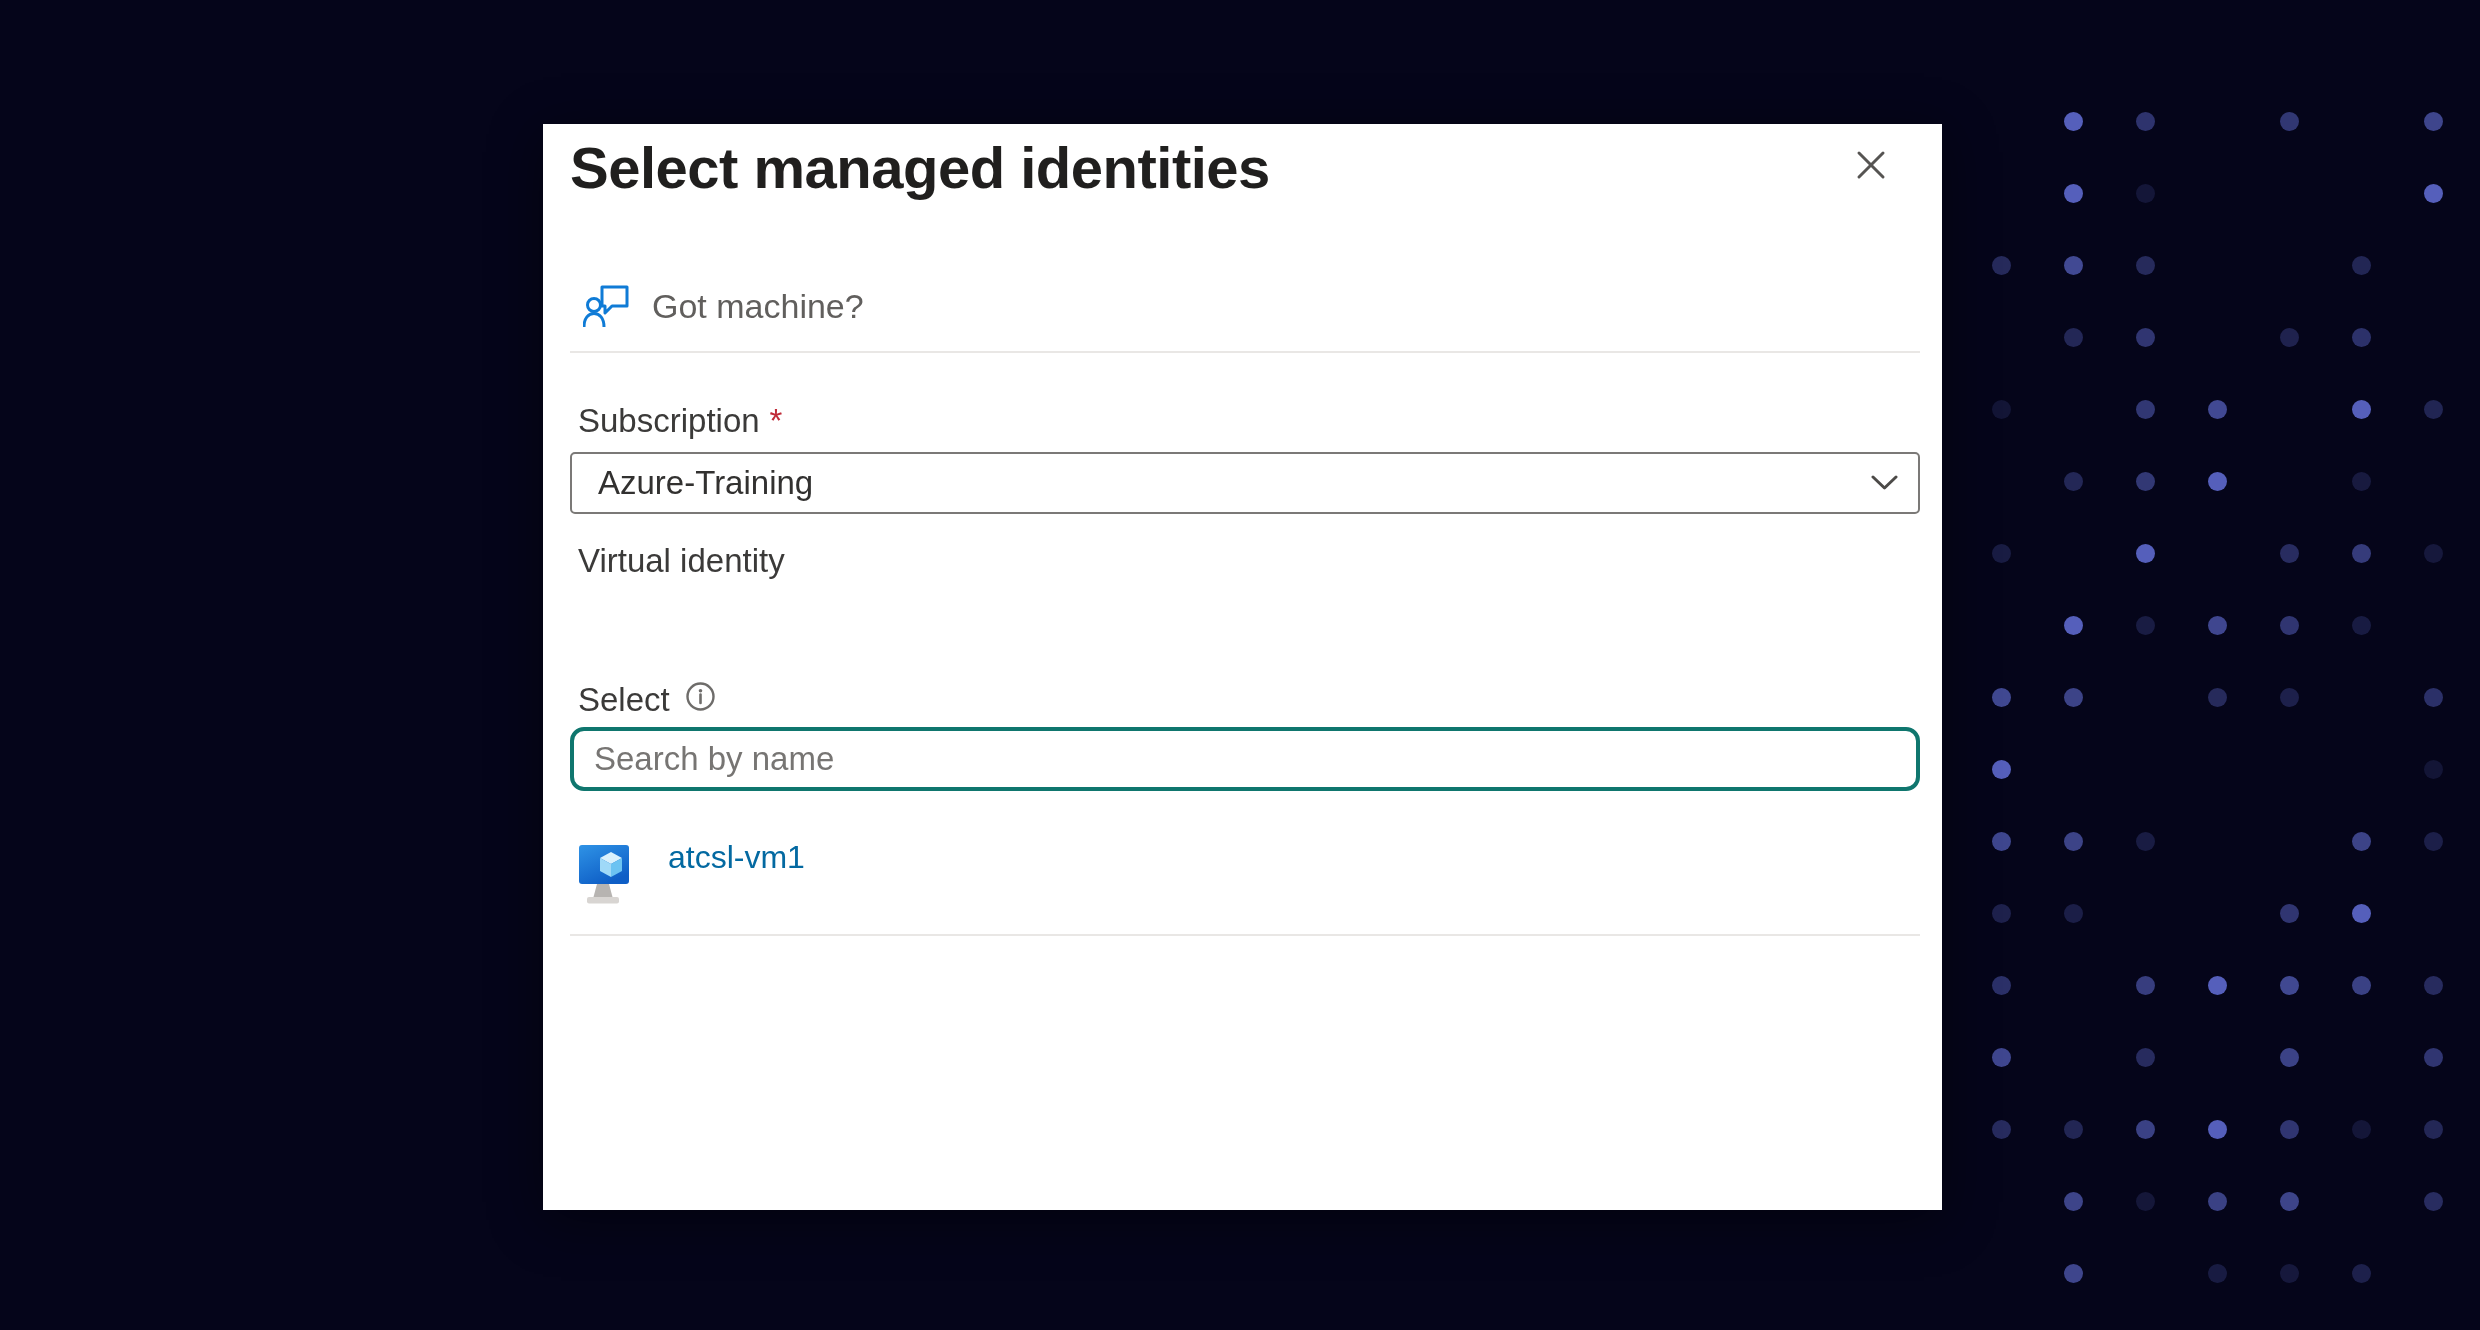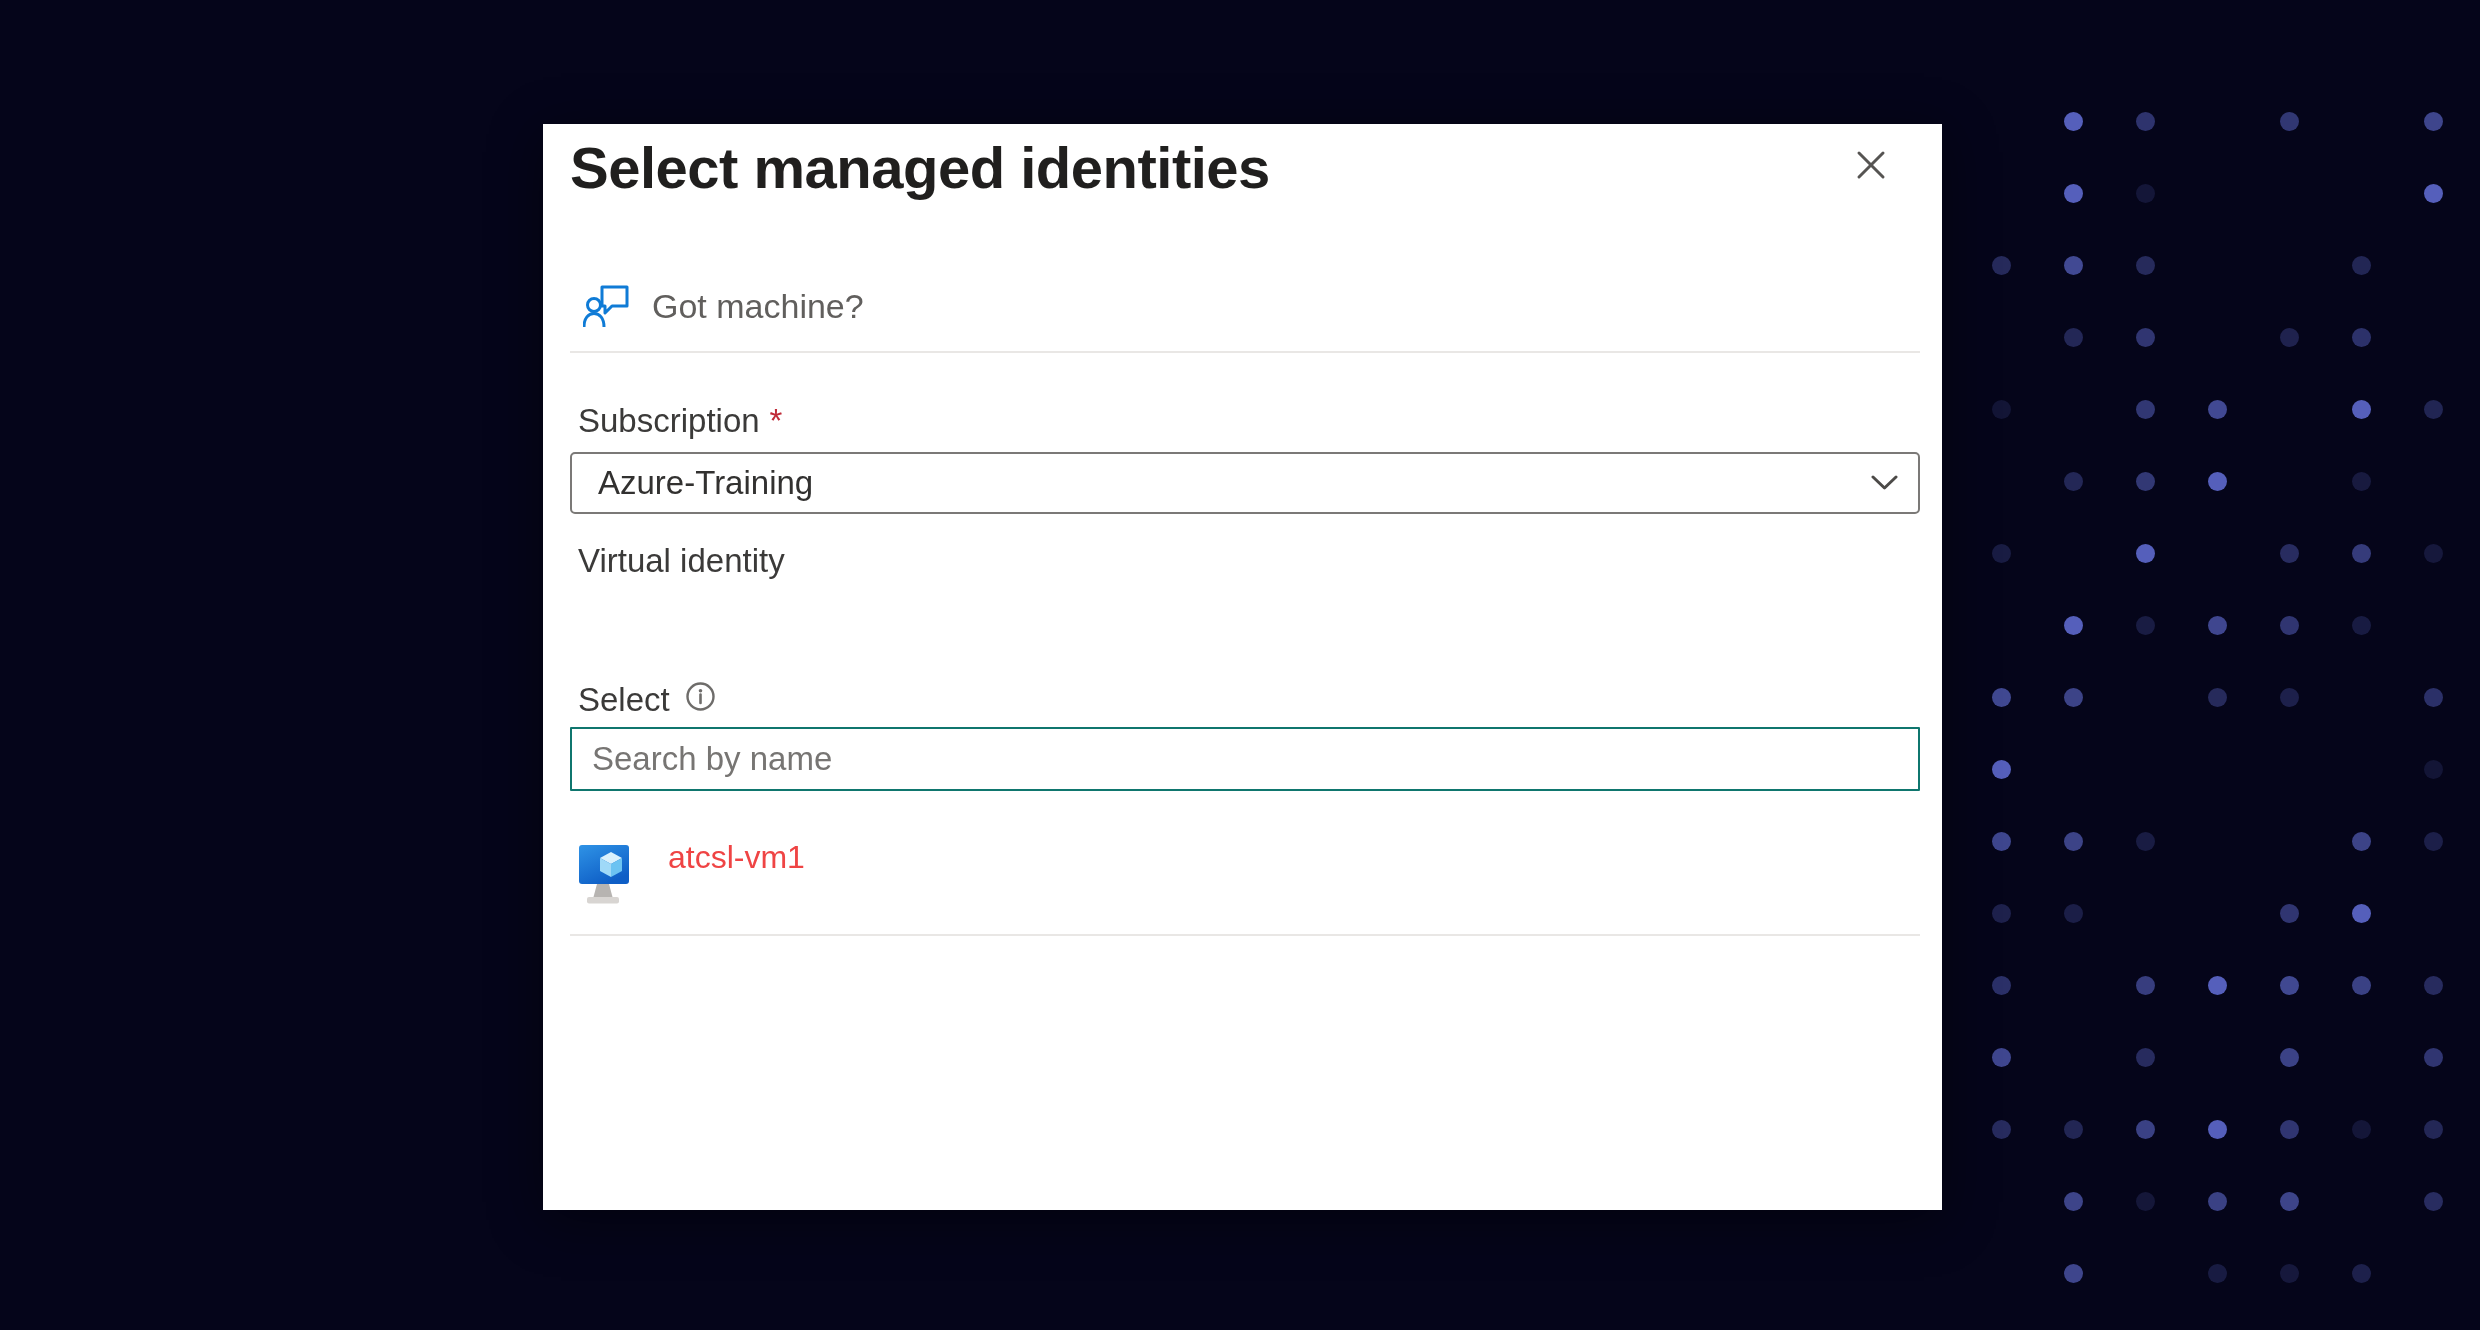--- a/index.html
+++ b/index.html
@@ -56,33 +56,33 @@
   }
   .dd-subscription{top:328px;}
   .dd-managed-identity{top:468px;height:60px;}
   .dd-value{font-size:33px;color:#323130;padding-left:26px;flex:1;
     white-space:nowrap;overflow:hidden;}
   .dd-managed-identity .dd-value{padding-left:37px;}
   .dd-chevron{margin-right:20px;display:flex;align-items:center;}
 
   .search-box{
     position:absolute;left:27px;top:603px;width:1350px;height:64px;box-sizing:border-box;
-    border:2px solid #0f766e;border-radius:1px;background:#fff;
+    border:4px solid #0f766e;border-radius:14px;background:#fff;
     font-size:33px;color:#6d28d9;padding:0 20px;outline:none;
     font-family:"Liberation Sans",sans-serif;
   }
   .search-box::placeholder{color:#777573;opacity:1;}
 
   .vm-row{
     position:absolute;left:27px;top:704px;width:1350px;height:106px;
     display:flex;align-items:flex-start;cursor:pointer;
   }
   .vm-icon-wrap{margin-left:8px;margin-top:16px;width:52px;height:66px;flex:none;}
   .vm-text{margin-left:38px;margin-top:8px;min-width:0;}
-  .vm-name{font-size:32px;color:#ef4444;line-height:42px;}
+  .vm-name{font-size:32px;color:#0369a1;line-height:42px;}
   .vm-path{font-size:30px;color:#504e4c;line-height:40px;
     white-space:nowrap;overflow:hidden;max-width:1240px;}
 </style>
 </head>
 <body>
 
 <div id="dots">
     <div class="dot" style="left: 1992px; top: 256px; background: rgb(100, 112, 216); opacity: 0.35;"></div>
     <div class="dot" style="left: 1992px; top: 400px; background: rgb(100, 112, 216); opacity: 0.15;"></div>
     <div class="dot" style="left: 1992px; top: 544px; background: rgb(100, 112, 216); opacity: 0.22;"></div>

